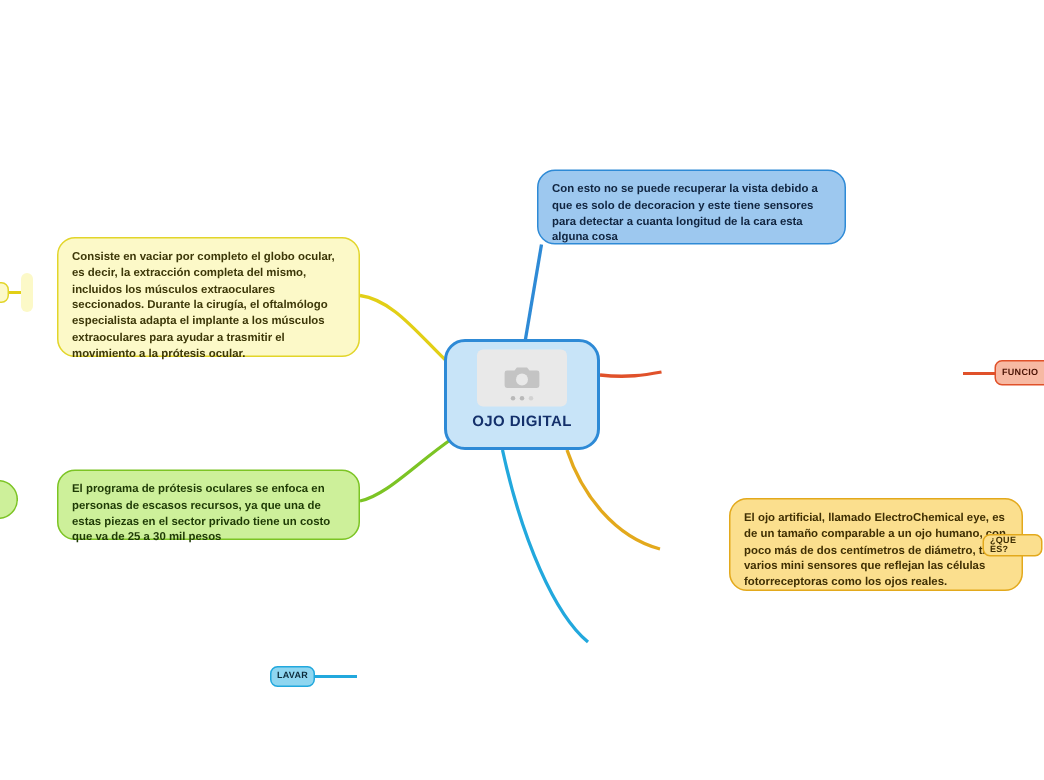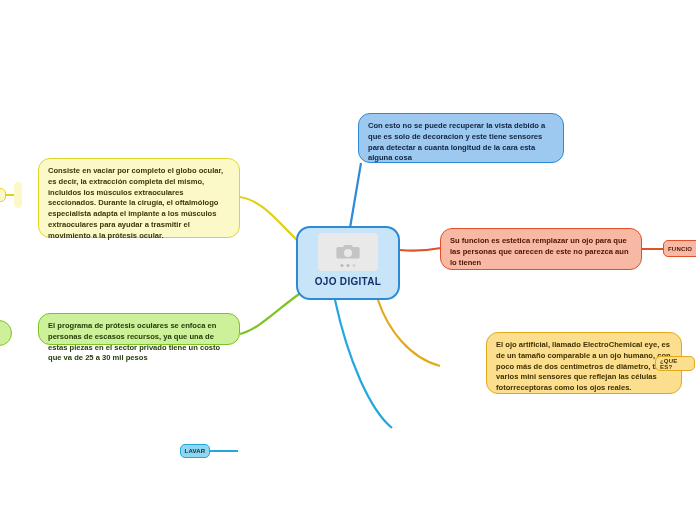--- a/index.html
+++ b/index.html
@@ -50,21 +50,21 @@
   .b-blue{background:#9dc8ef;border:1.6px solid #2e8ad6;color:#10243f;}
   .b-yellow{background:#fcf9c8;border:1.6px solid #e2d52a;color:#3c3708;}
   .b-green{background:#cdf09a;border:1.6px solid #7cc424;color:#1e3a05;}
   .b-salmon{background:#f7b9a3;border:1.6px solid #e0512a;color:#4b1405;}
   .b-gold{background:#fbdf8e;border:1.6px solid #e3a91c;color:#3f2f03;}
   .b-cyan{background:#8fd6f0;border:1.6px solid #22a8dd;color:#0c2b3a;}
 
   
   #n-blue-top{left:358px;top:113px;width:206px;height:50px;}
   #n-yellow-left{left:38px;top:158px;width:202px;height:80px;}
-  #n-green-left{left:38px;top:313px;width:202px;height:32px;}
+  #n-green-left{left:38px;top:313px;width:202px;height:47px;}
   #n-salmon-right{left:440px;top:228px;width:202px;height:42px;}
   #n-gold-right{left:438px;top:332px;width:196px;height:62px;margin-left:48px;}
   #n-cyan-bottom{left:237px;top:428px;width:202px;height:54px;}
 
   
   .chip{
     position:absolute;box-sizing:border-box;
     font-size:6px;font-weight:bold;letter-spacing:.2px;
     border-radius:5px;
     display:flex;align-items:center;justify-content:center;
@@ -106,21 +106,20 @@
   <div class="chip" id="chip-edge-yellow"></div>
   <div class="chip" id="chip-left-yellow"></div>
   <div class="chip" id="chip-left-green"></div>
 
   <div class="node bubble b-blue" id="n-blue-top">Con esto no se puede recuperar la vista debido a que es solo de decoracion y este tiene sensores para detectar a cuanta longitud de la cara esta alguna cosa</div>
 
   <div class="node bubble b-yellow" id="n-yellow-left">Consiste en vaciar por completo el globo ocular, es decir, la extracción completa del mismo, incluidos los músculos extraoculares seccionados. Durante la cirugía, el oftalmólogo especialista adapta el implante a los músculos extraoculares para ayudar a trasmitir el movimiento a la prótesis ocular.</div>
 
   <div class="node bubble b-green" id="n-green-left">El programa de prótesis oculares se enfoca en personas de escasos recursos, ya que una de estas piezas en el sector privado tiene un costo que va de 25 a 30 mil pesos</div>
 
-  <div class="node bubble b-salmon" id="n-salmon-right">Su funcion es estetica remplazar un ojo para que las personas que carecen de este no parezca aun lo tienen</div>
 
   <div class="node bubble b-gold" id="n-gold-right">El ojo artificial, llamado ElectroChemical eye, es de un tamaño comparable a un ojo humano, con poco más de dos centímetros de diámetro, tiene varios mini sensores que reflejan las células fotorreceptoras como los ojos reales.</div>
 
 
   <div class="chip" id="chip-lavar">LAVAR</div>
   <div class="chip" id="chip-funcion">FUNCIO</div>
   <div class="chip" id="chip-quees">¿QUE ES?</div>
 
   <div class="node central">
     <div class="thumb">

